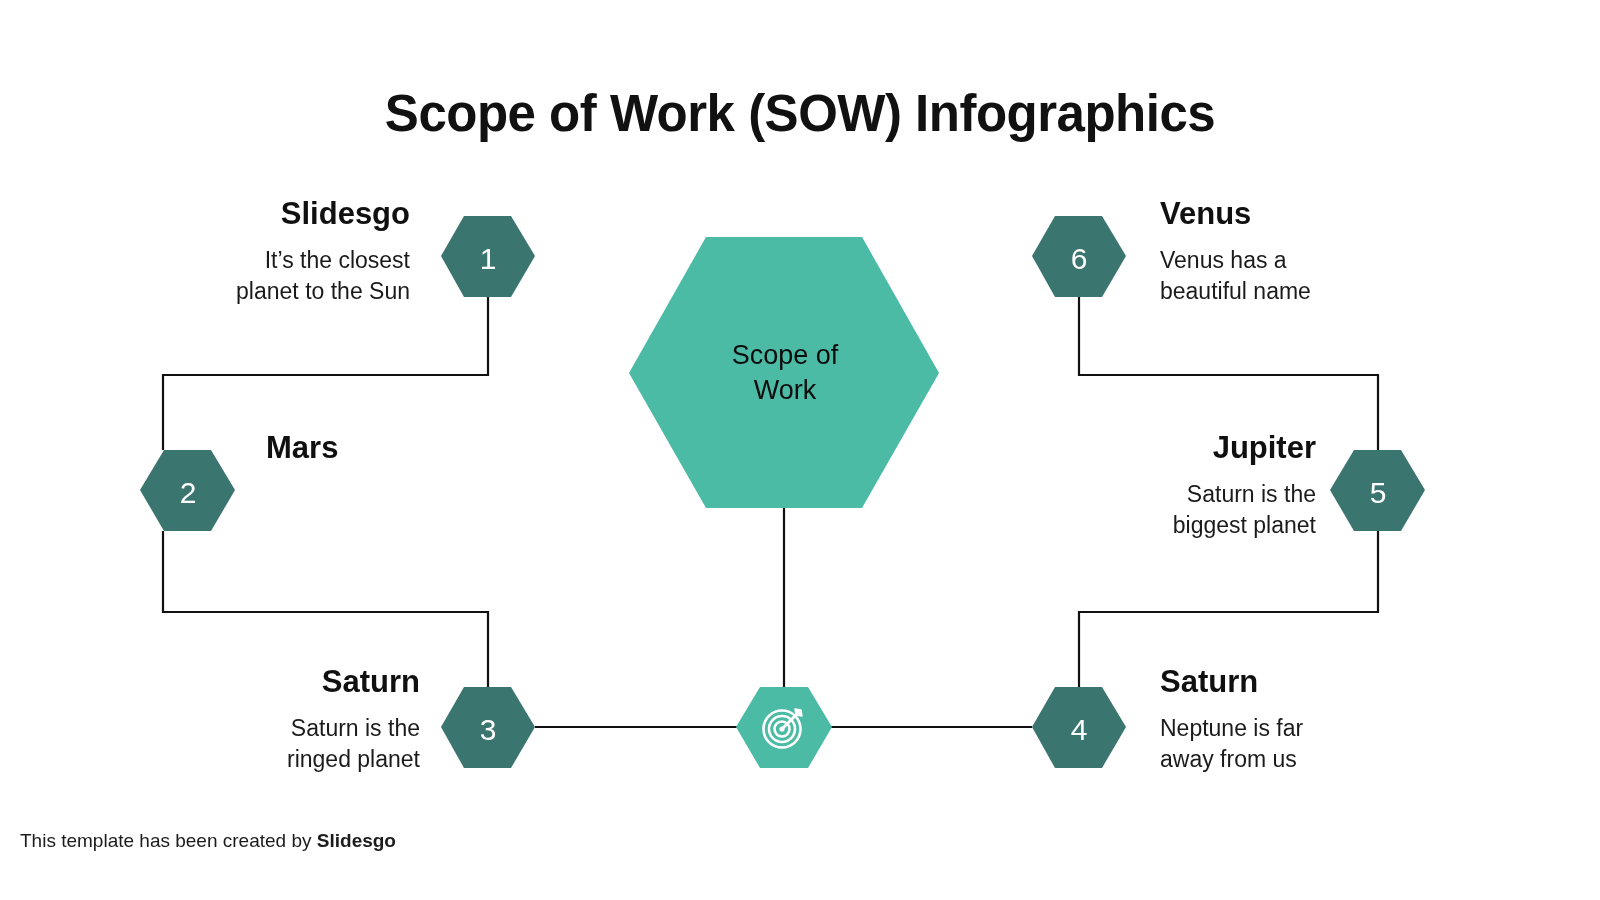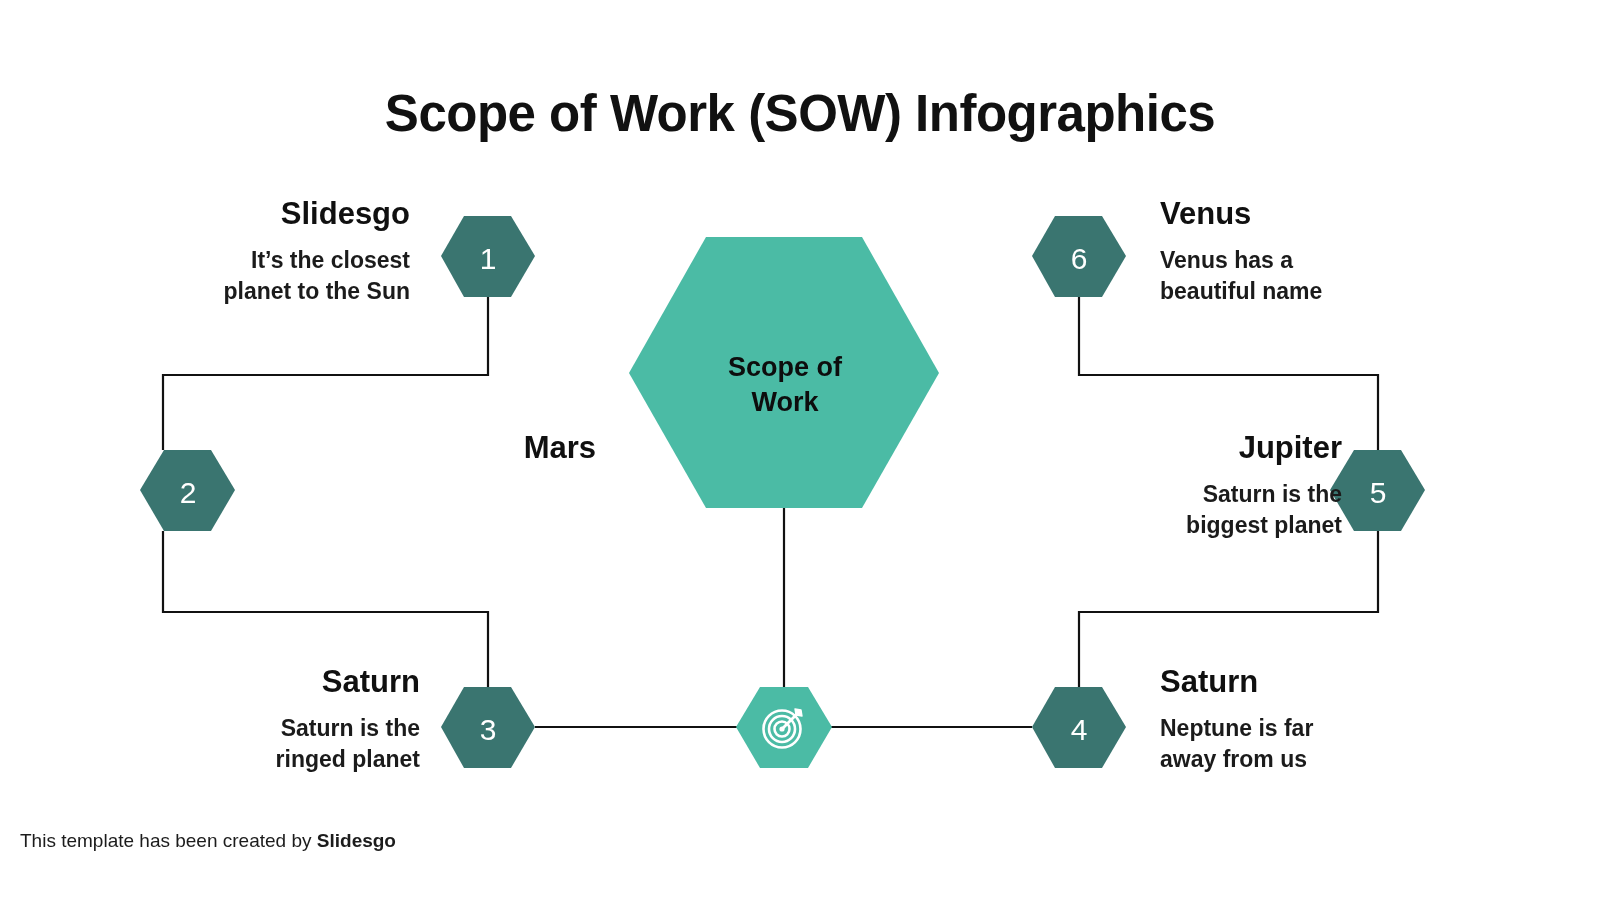--- a/index.html
+++ b/index.html
@@ -51,50 +51,49 @@
   .node-title {
     font-size: 31px;
     font-weight: bold;
     color: #101010;
     line-height: 1.15;
     margin: 0;
     white-space: nowrap;
   }
   .node-desc {
     font-size: 23px;
-    font-weight: bold;
+    font-weight: normal;
     color: #1b1b1b;
     line-height: 1.38;
     margin: 13px 0 0 0;
   }
   .align-right { text-align: right; }
   .align-left  { text-align: left; }
 
   
   #block-mercury { left: 80px;  top: 196px; width: 330px; }
-  #block-mars    { left: 266px; top: 430px; width: 330px; text-align: right; }
+  #block-mars    { left: 266px; top: 430px; width: 330px; }
   #block-saturn  { left: 60px;  top: 664px; width: 360px; }
 
   
   #block-venus   { left: 1160px; top: 196px; width: 330px; }
-  #block-jupiter { left: 1026px; top: 430px; width: 316px; }
+  #block-jupiter { left: 1000px; top: 430px; width: 316px; }
   #block-neptune { left: 1160px; top: 664px; width: 340px; }
 
   
   #center-label {
     position: absolute;
     left: 630px;
     top: 338px;
     width: 310px;
     text-align: center;
     font-size: 27px;
-    font-weight: bold;
+    font-weight: normal;
     color: #0d0d0d;
     line-height: 1.28;
-    margin-top: 12px;
   }
 
   
   #footer {
     position: absolute;
     left: 0;
     top: 830px;
     width: 1600px;
     text-align: left;
     font-size: 19px;

